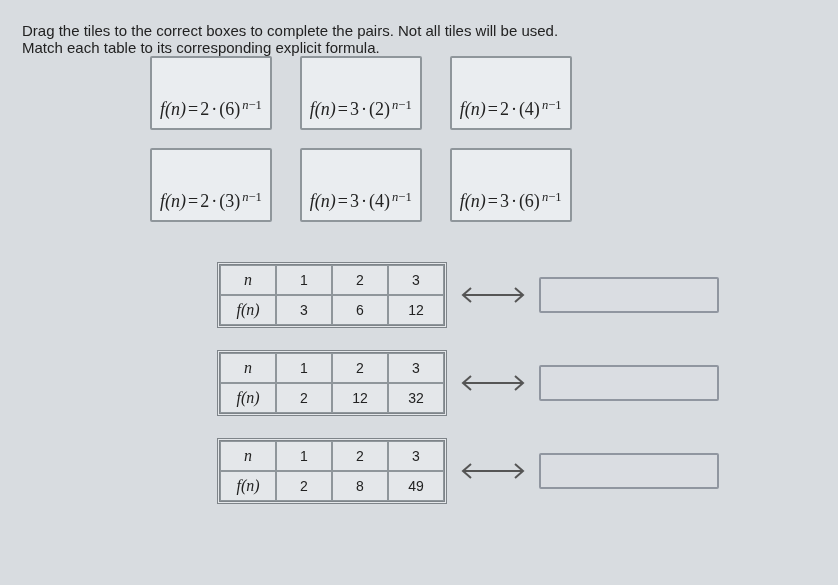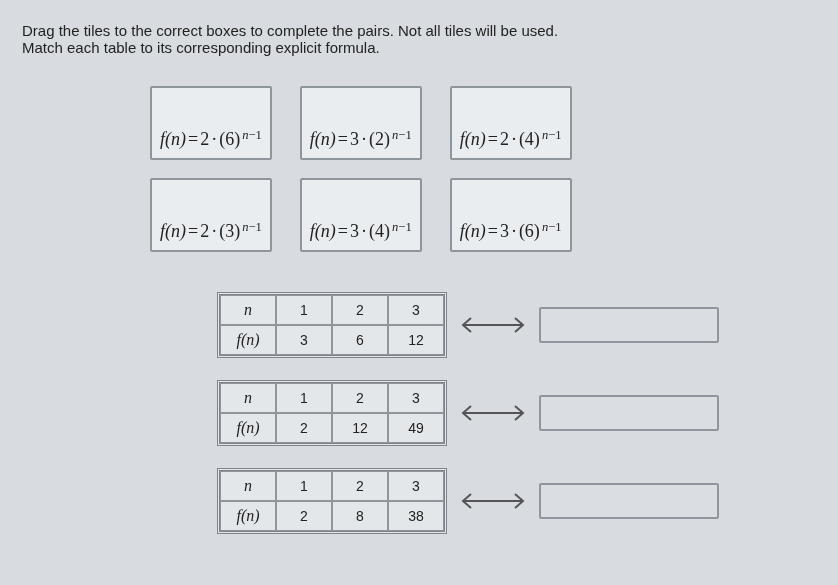--- a/index.html
+++ b/index.html
@@ -6,21 +6,21 @@
   body {
     width: 838px;
     height: 585px;
     background: #d8dce0;
     font-family: Arial, Helvetica, sans-serif;
     color: #222;
     padding: 22px 22px 0 22px;
     font-size: 15px;
   }
   .instr1 { }
-  .instr2 { margin-bottom: 30px; }
+  .instr2 { }
 
   .tile-rows { display: flex; flex-direction: column; gap: 18px; margin-bottom: 40px; padding-left: 128px; }
   .tile-row { display: flex; gap: 28px; }
 
   .tile {
     background: #eaedf0;
     border: 2px solid #8f969b;
     border-radius: 2px;
     padding: 6px 8px 8px 8px;
     font-size: 18px;
@@ -171,21 +171,21 @@
           <tr>
         <td class="hdr">n</td>
         <td>1</td>
         <td>2</td>
         <td>3</td>
       </tr>
       <tr>
         <td class="fhdr">f(n)</td>
         <td>2</td>
         <td>12</td>
-        <td>49</td>
+        <td>32</td>
       </tr>
     </tbody>
       </table>
     <div class="arrow-wrap">
       <svg class="arrow-svg" viewBox="0 0 72 24">
           <line x1="6" y1="12" x2="66" y2="12" stroke="#555" stroke-width="2"></line>
           <polyline points="14,5 6,12 14,19" fill="none" stroke="#555" stroke-width="2"></polyline>
           <polyline points="58,5 66,12 58,19" fill="none" stroke="#555" stroke-width="2"></polyline>
         </svg>
     </div>
@@ -198,21 +198,21 @@
           <tr>
         <td class="hdr">n</td>
         <td>1</td>
         <td>2</td>
         <td>3</td>
       </tr>
       <tr>
         <td class="fhdr">f(n)</td>
         <td>2</td>
         <td>8</td>
-        <td>38</td>
+        <td>49</td>
       </tr>
     </tbody>
       </table>
     <div class="arrow-wrap">
       <svg class="arrow-svg" viewBox="0 0 72 24">
           <line x1="6" y1="12" x2="66" y2="12" stroke="#555" stroke-width="2"></line>
           <polyline points="14,5 6,12 14,19" fill="none" stroke="#555" stroke-width="2"></polyline>
           <polyline points="58,5 66,12 58,19" fill="none" stroke="#555" stroke-width="2"></polyline>
         </svg>
     </div>

